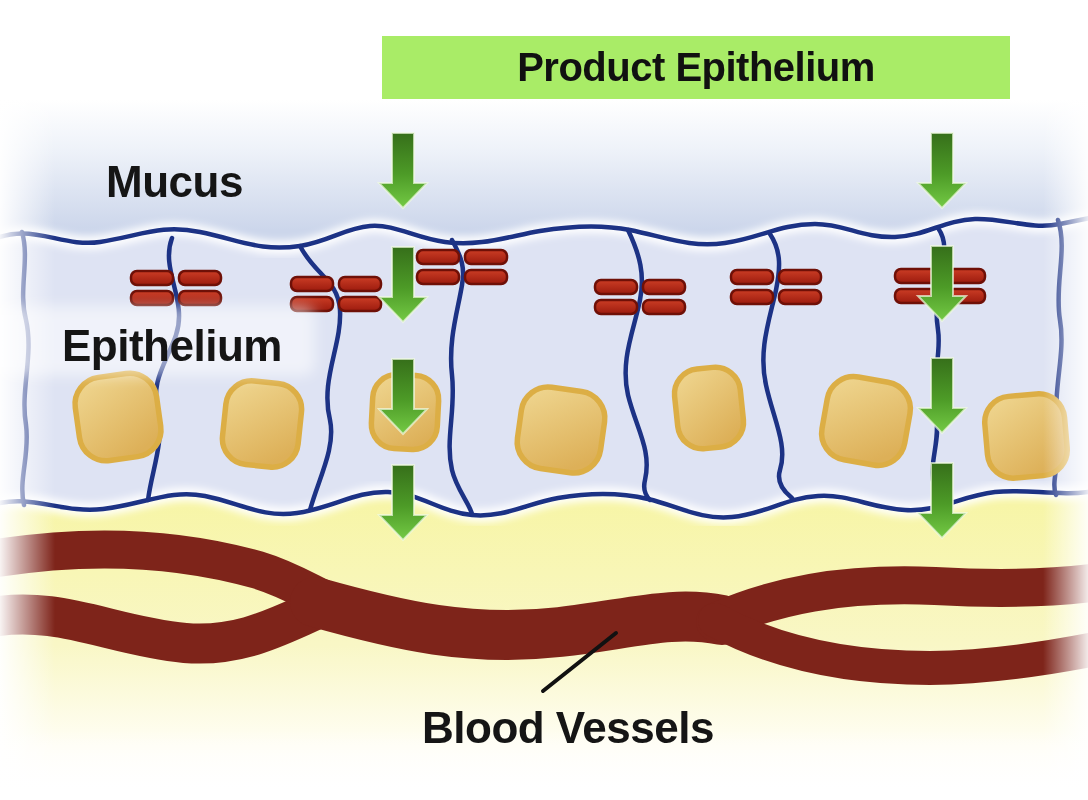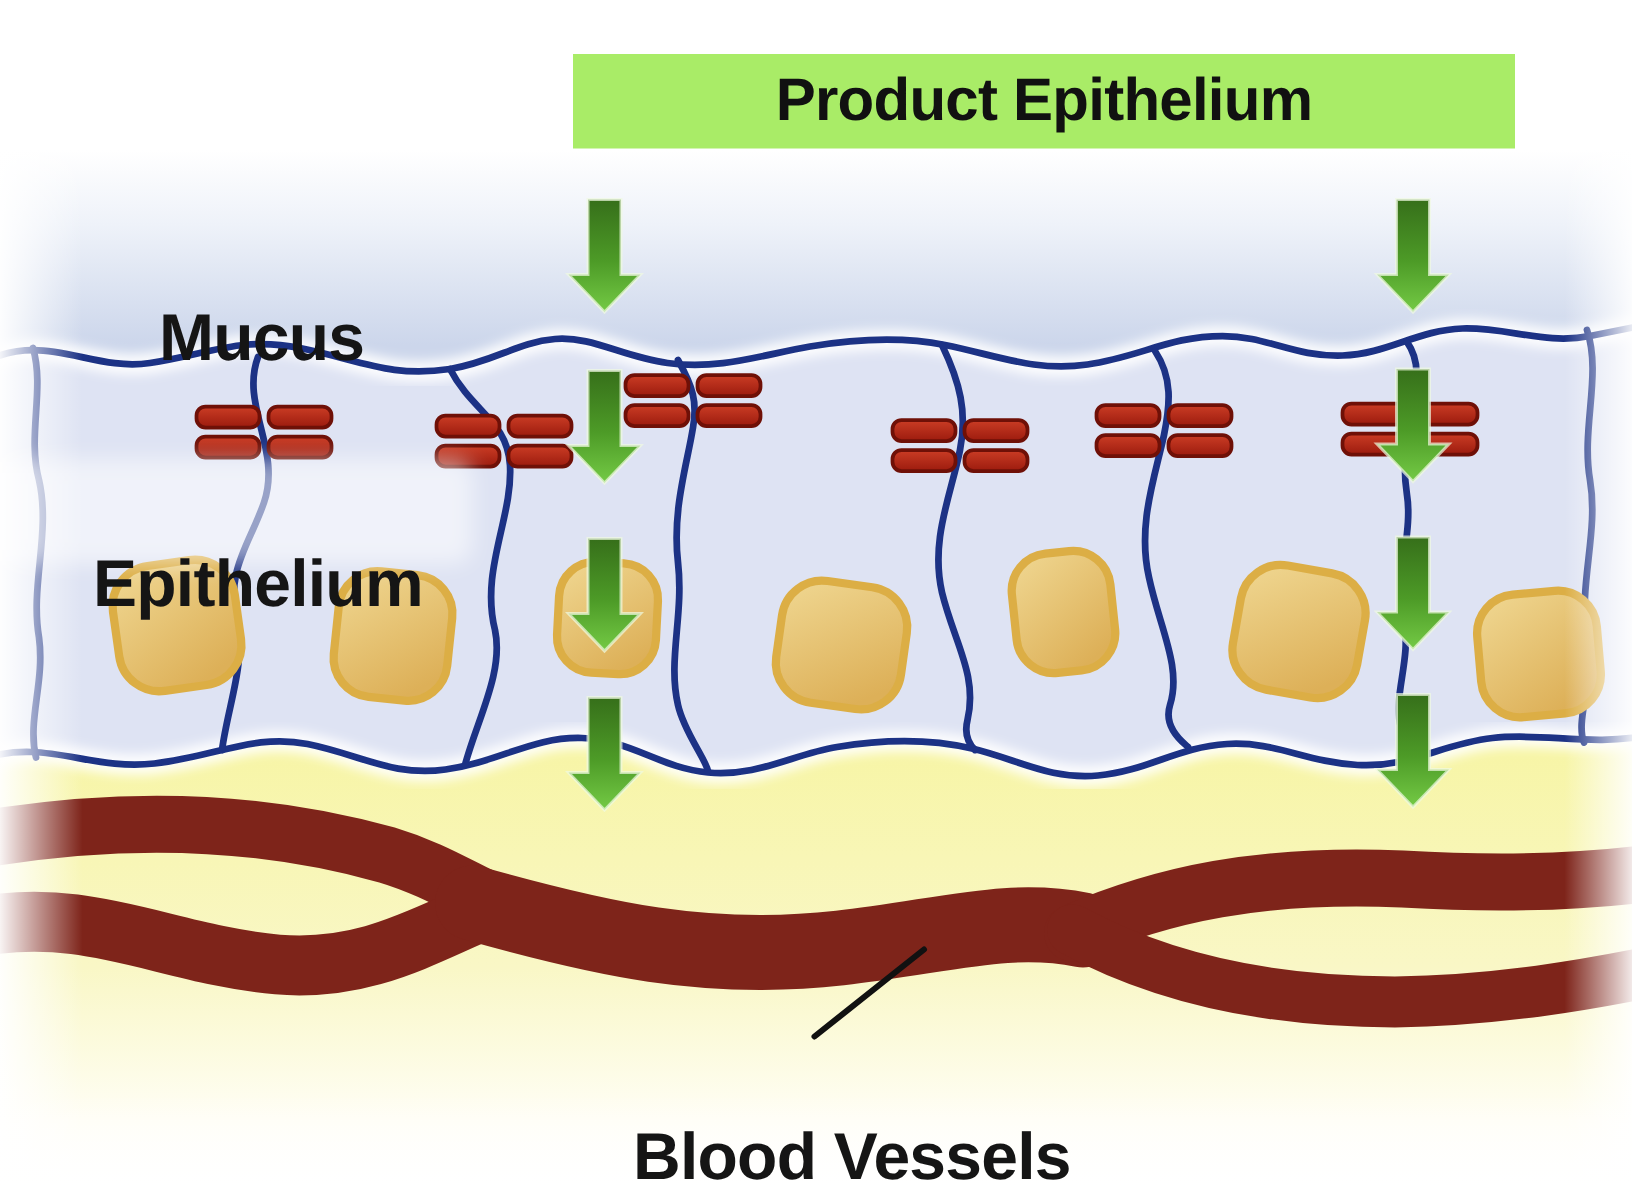--- a/index.html
+++ b/index.html
@@ -13,21 +13,21 @@
   .edge-fade.left{left:0;top:0;bottom:0;width:55px;background:linear-gradient(to right,rgba(255,255,255,.95),rgba(255,255,255,0));}
   .edge-fade.right{right:0;top:0;bottom:0;width:45px;background:linear-gradient(to left,rgba(255,255,255,.9),rgba(255,255,255,0));}
   .edge-fade.bottom{left:0;right:0;bottom:0;height:70px;background:linear-gradient(to top,rgba(255,255,255,.95),rgba(255,255,255,0));}
   .banner{
     position:absolute;z-index:3;left:382px;top:36px;width:628px;height:63px;
     background:#a9ec67;display:flex;align-items:center;justify-content:center;
     font-size:40px;font-weight:700;color:#111;letter-spacing:-0.5px;
   }
   .layer-label{
     position:absolute;z-index:4;font-weight:700;color:#151515;letter-spacing:-0.5px;
-    font-size:44px;line-height:1;white-space:nowrap;margin-top:44px;
+    font-size:44px;line-height:1;white-space:nowrap;
   }
   .label-mucus{left:106px;top:160px;}
   .label-epithelium{left:62px;top:324px;}
   .label-blood{left:422px;top:706px;}
   .epi-backdrop{
     position:absolute;z-index:3;left:-30px;top:306px;width:345px;height:70px;
     background:rgba(255,255,255,.55);border-radius:12px;filter:blur(7px);
   }
 </style>
 </head>

